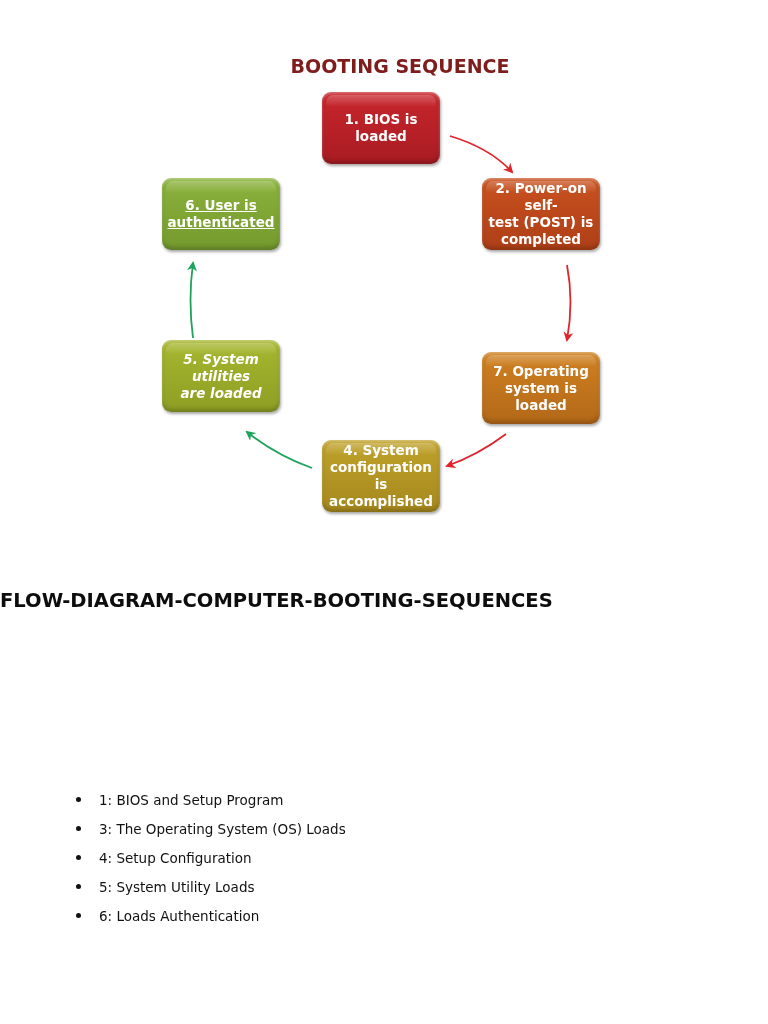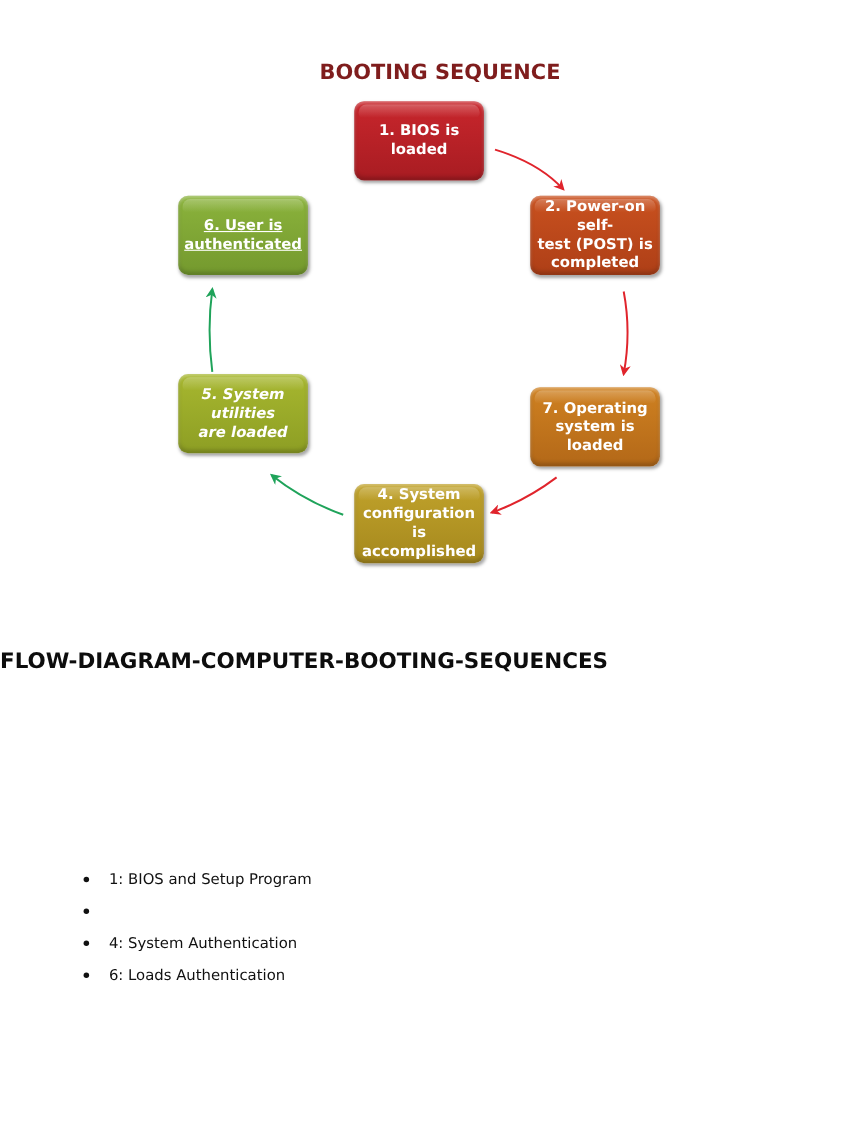--- a/index.html
+++ b/index.html
@@ -70,16 +70,17 @@
 utilities
 are loaded</span></div>
   <div class="box b6"><span>6. User is
 authenticated</span></div>
 </div>
 
 <div class="title-mid">FLOW-DIAGRAM-COMPUTER-BOOTING-SEQUENCES</div>
 
 <ul class="steps">
   <li><span class="bullet"></span><span>1: BIOS and Setup Program</span></li>
-  <li><span class="bullet"></span></li>
-  <li><span class="bullet"></span><span>4: System Authentication</span></li>
+  <li><span class="bullet"></span><span>3: The Operating System (OS) Loads</span></li>
+  <li><span class="bullet"></span><span>4: Setup Configuration</span></li>
+  <li><span class="bullet"></span><span>5: System Utility Loads</span></li>
   <li><span class="bullet"></span><span>6: Loads Authentication</span></li>
 </ul>
 
 </body></html>

